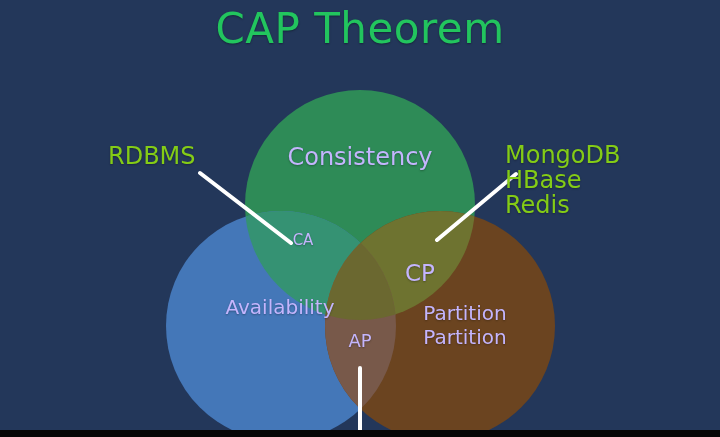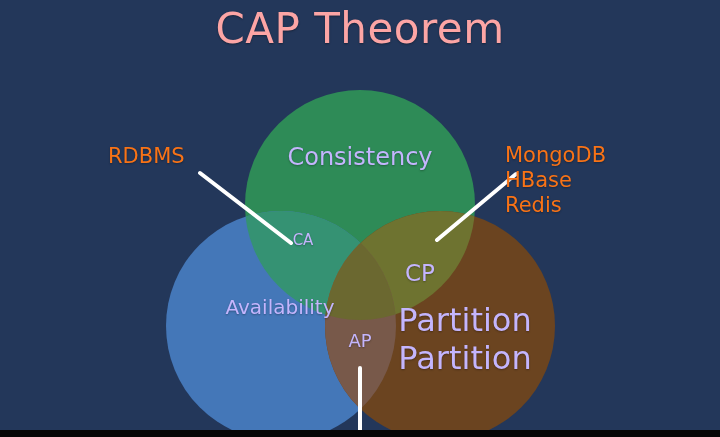--- a/index.html
+++ b/index.html
@@ -34,21 +34,21 @@
     height: 7px;
     background: #050505;
   }
 
   .title {
     position: absolute;
     left: 0;
     top: 2px;
     width: 720px;
     text-align: center;
-    color: #fca5a5;
+    color: #22c55e;
     font-size: 42px;
     font-weight: 400;
     letter-spacing: 0.5px;
     line-height: 54px;
     text-shadow: 0 1px 2px rgba(0,0,0,0.35);
   }
 
   
   .venn {
     position: absolute;
@@ -81,21 +81,21 @@
   .lbl-availability {
     left: 165px;
     top: 296px;
     width: 230px;
     font-size: 20px;
   }
   .lbl-partition {
     left: 390px;
     top: 302px;
     width: 150px;
-    font-size: 32px;
+    font-size: 20px;
     white-space: normal;
   }
   .lbl-ca {
     left: 268px;
     top: 232px;
     width: 70px;
     font-size: 15px;
   }
   .lbl-cp {
     left: 385px;
@@ -107,23 +107,23 @@
   .lbl-ap {
     left: 325px;
     top: 330px;
     width: 70px;
     font-size: 18px;
   }
 
   
   .callout {
     position: absolute;
-    color: #f97316;
+    color: #84cc16;
     text-shadow: 0 1px 2px rgba(0,0,0,0.30);
-    font-size: 21px;
+    font-size: 24px;
     line-height: 25px;
     white-space: nowrap;
   }
   .callout-rdbms {
     left: 108px;
     top: 144px;
   }
   .callout-nosql {
     left: 505px;
     top: 143px;

